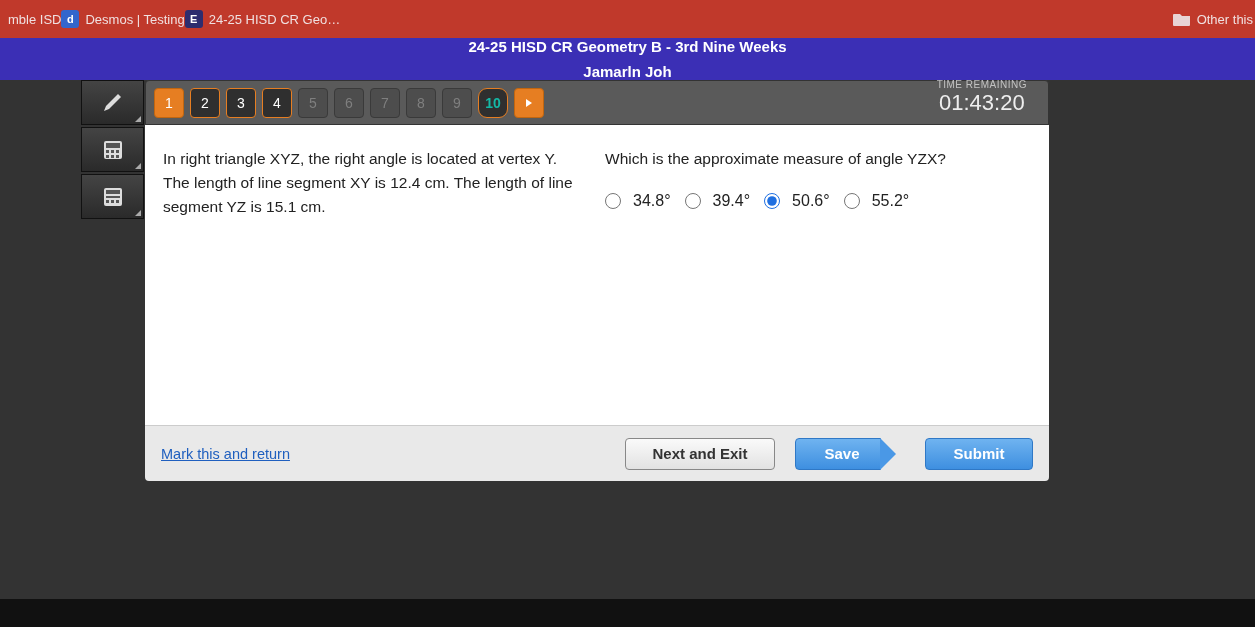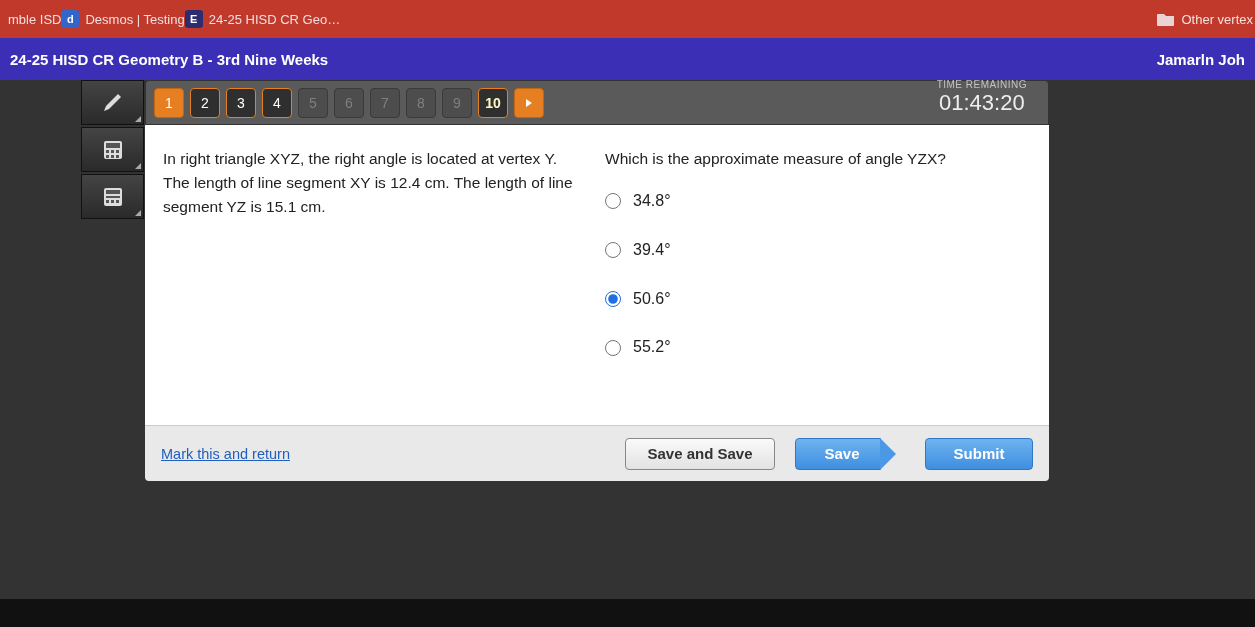--- a/index.html
+++ b/index.html
@@ -38,20 +38,21 @@
   .title-bar {
     background: #3b2fb5;
     height: 42px;
     display:flex;
     align-items:center;
     justify-content: space-between;
     padding: 0 10px;
     color: #fff;
     font-size: 15px;
     font-weight: bold;
+    flex-direction: column;
   }
 
   
   .quiz-shell {
     position: absolute;
     left: 145px;
     top: 80px;
     width: 904px;
     height: 518px;
     background: transparent;
@@ -104,21 +105,21 @@
     display:flex;align-items:center;justify-content:center;
     font-size:14px;
     cursor:pointer;
     border:1px solid #222;
     color:#fff;
     background:#2f2f2f;
   }
   .qbtn.active { background:#e67e22; border-color:#c2660f; color:#fff; }
   .qbtn.available { background:#2f2f2f; border-color:#e67e22; color:#fff; }
   .qbtn.disabled { background:#4d4d4d; border-color:#3a3a3a; color:#7f7f7f; cursor:default;}
-  .qbtn.current { background:#2f2f2f; border-color:#e67e22; color:#fef9c3; font-weight:bold;}
+  .qbtn.current { background:#2f2f2f; border-color:#e67e22; color:#14b8a6; font-weight:bold;border-radius:9px;}
   .qbtn.arrow { background:#e67e22; border-color:#c2660f;}
   .timer {
     position:absolute;
     right:21px;
     top:-2px;
     text-align:center;
     color:#eee;
   }
   .timer-label { font-size:10px; letter-spacing:0.5px; color:#ddd; opacity:0.8;}
   .timer-value { font-size:22px;}
@@ -129,21 +130,21 @@
     height: 300px;
     padding: 22px 18px;
     display:flex;
     font-size:15.5px;
     color:#222;
     line-height:1.55;
   }
   .col-left { width: 50%; padding-right: 14px;}
   .col-right { width:50%; padding-left: 8px;}
   .question-prompt { margin-bottom: 18px;}
-  .options { display:flex; flex-direction:column; gap:24px; margin-top:6px;}
+  .options { display:flex; flex-direction:row; gap:14px; margin-top:6px;}
   .opt { display:flex; align-items:center; gap:12px;}
   .opt input[type=radio]{ width:16px; height:16px; accent-color:#1f6fe0;}
   .opt-label { font-size:16px;}
 
   
   .qfooter {
     height: 56px;
     background: #e9e9e9;
     border-top:1px solid #ccc;
     display:flex;
@@ -218,21 +219,21 @@
       <span class="bm-icon e">E</span>
       <span>24-25 HISD CR Geo…</span>
     </div>
   </div>
   <div class="bookmarks-right">
     <span class="folder-icon">
       <svg width="18" height="14" viewBox="0 0 18 14">
           <path fill="#e8d4d4" d="M1 2h6l2 2h8v9a1 1 0 0 1-1 1H1a1 1 0 0 1-1-1V3a1 1 0 0 1 1-1z"></path>
         </svg>
     </span>
-    <span>Other vertex</span>
+    <span>Other this</span>
   </div>
 </div>
 
 <div class="title-bar">
   <span>24-25 HISD CR Geometry B - 3rd Nine Weeks</span>
   <span>Jamarln Joh</span>
 </div>
 
 <div class="quiz-shell">
 
@@ -339,20 +340,20 @@
           <input type="radio" name="ans" style="">
           <span class="opt-label">55.2°</span>
         </label>
       </div>
     </div>
   </div>
 
   <div class="qfooter">
     <a href="#" class="mark-link">Mark this and return</a>
     <div class="spacer"></div>
-    <div class="btn save">Save and Save</div>
+    <div class="btn save">Next and Exit</div>
     <div class="btn next">Save</div>
     <div class="btn submit">Submit</div>
   </div>
 
 </div>
 
 <div class="bottom-bar"></div>
 
 </body></html>

